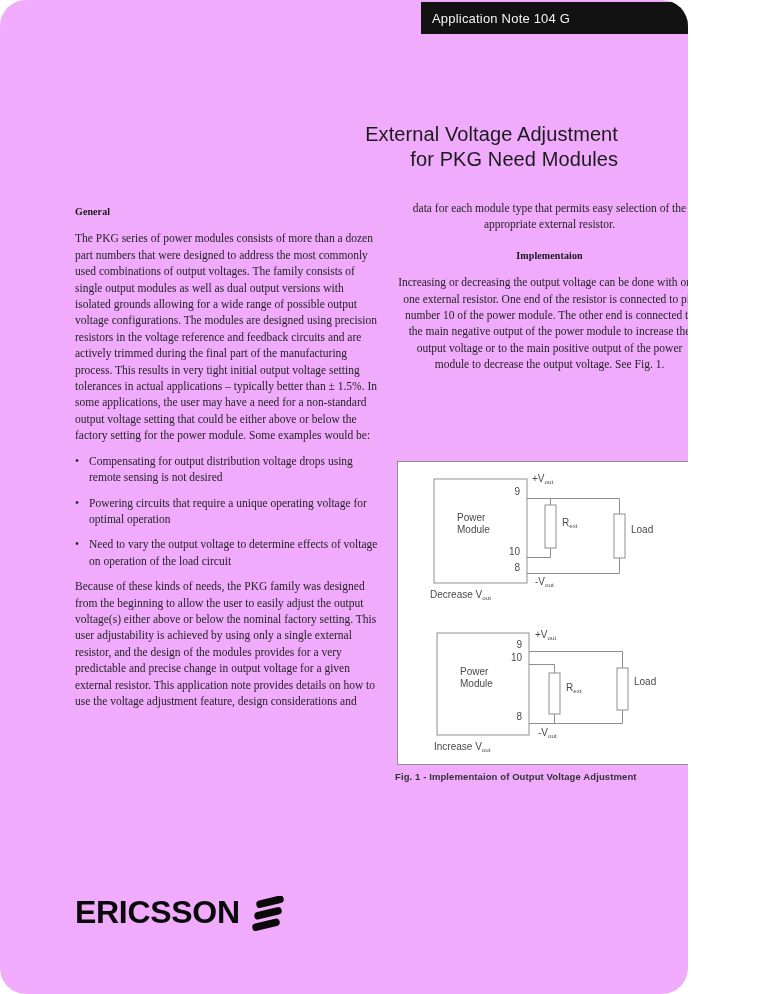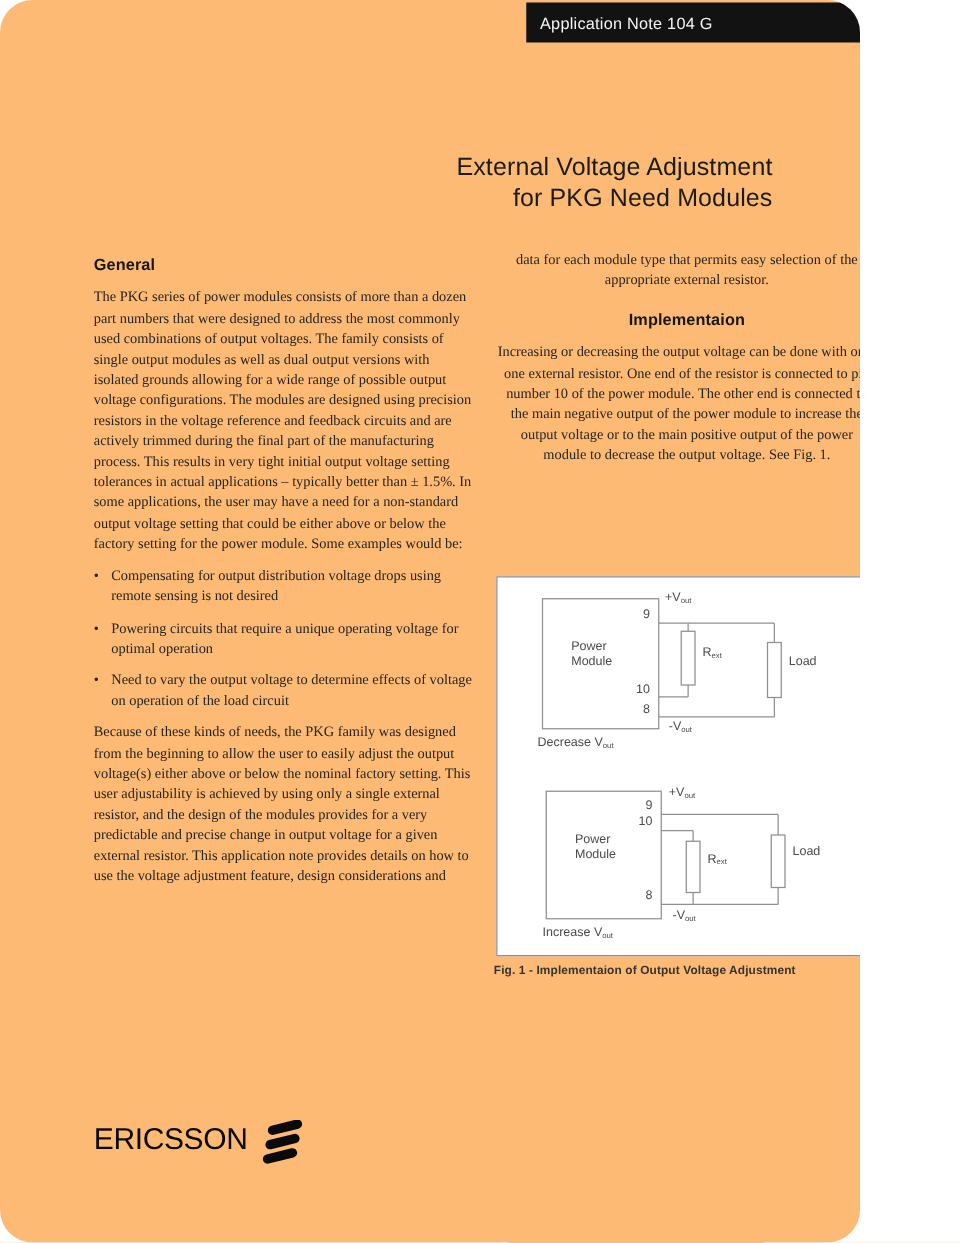--- a/index.html
+++ b/index.html
@@ -1,19 +1,19 @@
 <!DOCTYPE html>
 <html><head>
 <meta charset="utf-8">
 <style>
   * { margin: 0; padding: 0; box-sizing: border-box; }
   html, body { background: #ffffff; }
   body { width: 768px; height: 994px; position: relative; font-family: "Liberation Serif", serif; }
 
-  .page { position: absolute; inset: 0; width: 688px; height: 994px; background: #fdba74; overflow: hidden; border-radius: 26px; }
+  .page { position: absolute; inset: 0; width: 688px; height: 994px; background: #f0abfc; overflow: hidden; border-radius: 26px; }
 
   
   .appnote-banner {
     position: absolute; left: 421px; top: 2px; width: 277px; height: 32px;
     background: #121212; color: #f4f4f4;
     font-family: "Liberation Sans", sans-serif; font-size: 13px;
     display: flex; align-items: center; padding-left: 11px; letter-spacing: 0.2px;
   }
 
   
@@ -22,22 +22,22 @@
     font-family: "Liberation Sans", sans-serif; font-size: 20px; line-height: 25px;
     color: #1b1b1b; letter-spacing: 0.1px; margin-top: 28px;
   }
 
   
   .col { position: absolute; width: 303px; color: #242424; font-size: 11.5px; line-height: 16.4px; }
   .col-left  { left: 75px;  top: 204px; }
   .col-right { left: 398px; top: 200px; text-align: center; }
 
   .sec-heading {
-    font-family: Liberation Sans, sans-serif; font-weight: 700;
-    font-size: 13px; color: #171717; margin-bottom: 10px; letter-spacing: 0.1px;
+    font-family: Liberation Serif, serif; font-weight: 700;
+    font-size: 10px; color: #171717; margin-bottom: 10px; letter-spacing: 0.1px;
   }
   .col p { margin-bottom: 9px; }
   .col .heading-gap { margin-top: 15px; }
 
   ul.bullets { list-style: none; margin: 2px 0 9px 0; }
   ul.bullets li { position: relative; padding-left: 14px; margin-bottom: 9px; }
   ul.bullets li .dot { position: absolute; left: 0; top: 0; }
 
   
   .figure-box {
@@ -54,22 +54,22 @@
 
   .figure-caption {
     position: absolute; left: 395px; top: 771px;
     font-family: "Liberation Sans", sans-serif; font-weight: 700;
     font-size: 9.5px; color: #333333; letter-spacing: 0.1px;
   }
 
   
   .brand { position: absolute; left: 75px; top: 897px; display: flex; align-items: flex-start; }
   .brand-word {
-    font-family: "Liberation Sans", sans-serif; font-weight: 400;
-    font-size: 24px; letter-spacing: -0.3px; color: #0a0a0a; line-height: 30px;
+    font-family: "Liberation Sans", sans-serif; font-weight: 700;
+    font-size: 32px; letter-spacing: -0.3px; color: #0a0a0a; line-height: 30px;
   }
   .brand-mark { margin-left: 12px; margin-top: -1px; }
 </style>
 </head>
 <body>
 
 <div class="page">
 
   <div class="appnote-banner">
     <span>Application Note 104 G</span>

